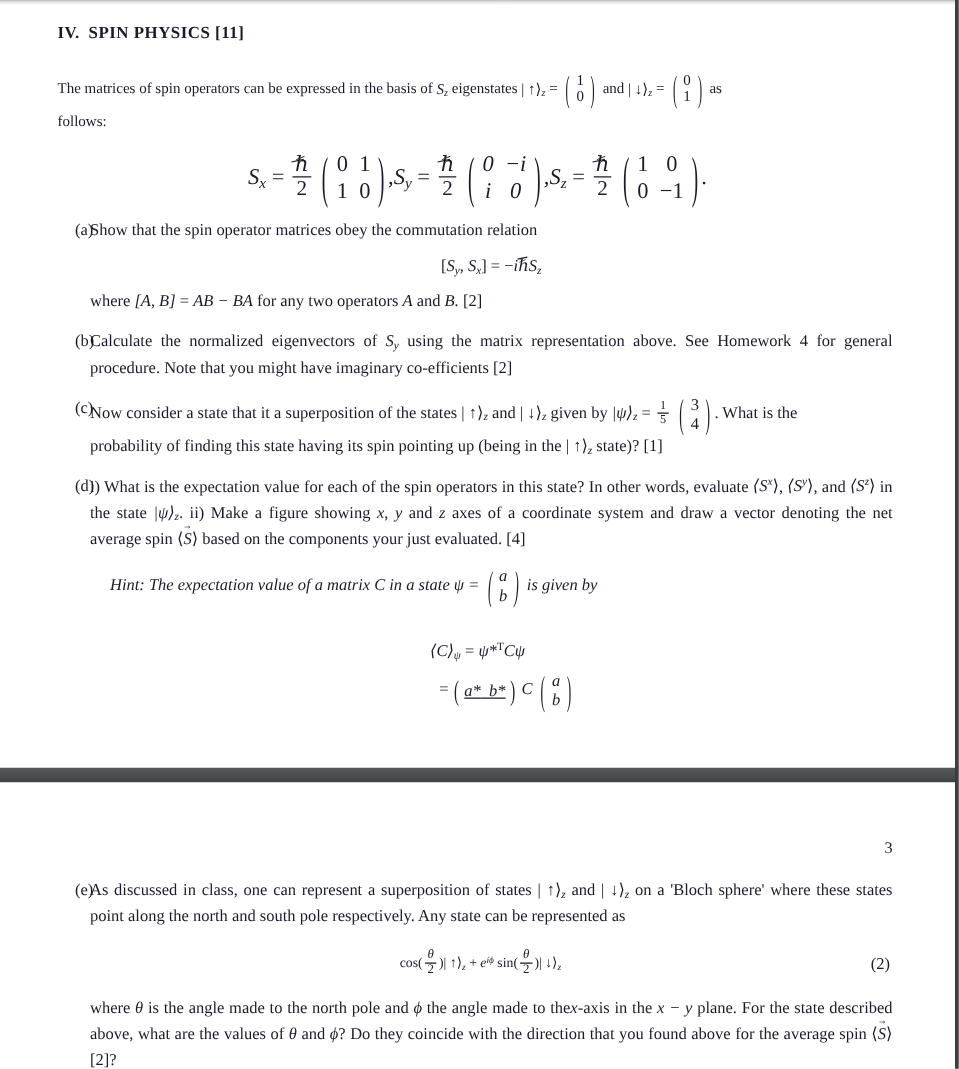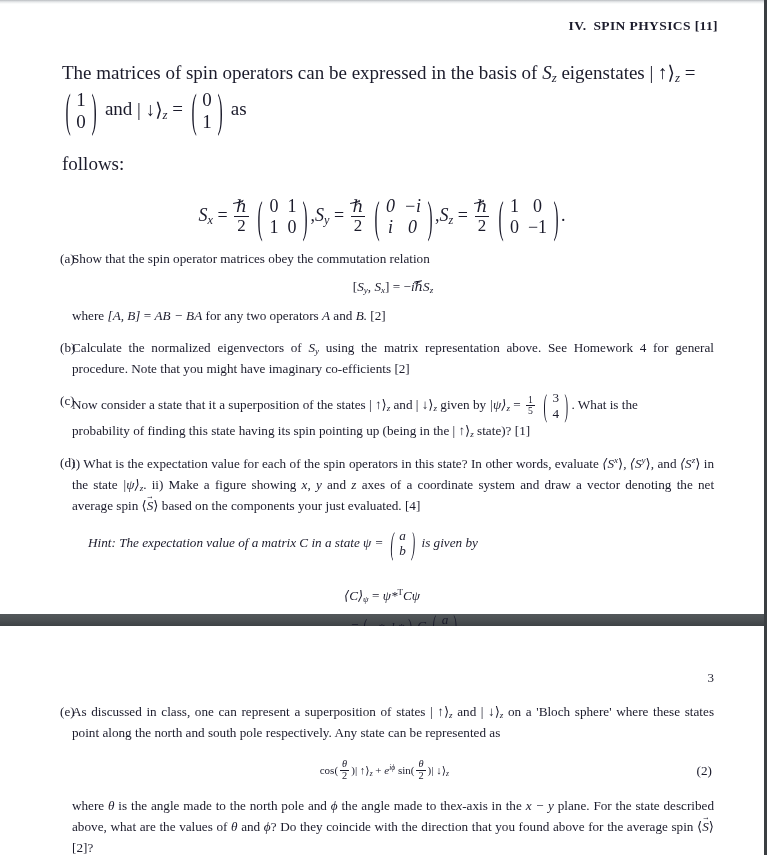--- a/index.html
+++ b/index.html
@@ -45,36 +45,36 @@
     background: linear-gradient(to bottom, #53585b 0%, #4a4e51 55%, #3e4245 100%);
     width: 100%;
   }
   .page-two {
     padding: 0 46px 0 46px;
     height: 229px;
   }
 
   
   .section-title {
-    text-align: right;
+    text-align: left;
     font-weight: bold;
     font-size: 13.5px;
     letter-spacing: 0.4px;
     margin: 8px 0 0 0;
     font-variant: small-caps;
   }
   .section-title .numeral { margin-right: 7px; }
   .section-title .bracket { font-weight: bold; }
 
   
   .para {
-    font-size: 19px;
+    font-size: 12px;
     line-height: 1.62;
     text-align: left;
-    margin: 16px;
+    margin: 0;
   }
   .intro {
     margin-top: 24px;
   }
   .follows {
     margin-top: 2px;
   }
   .eq-block {
     text-align: center;
     margin: 14px 0 10px 0;

